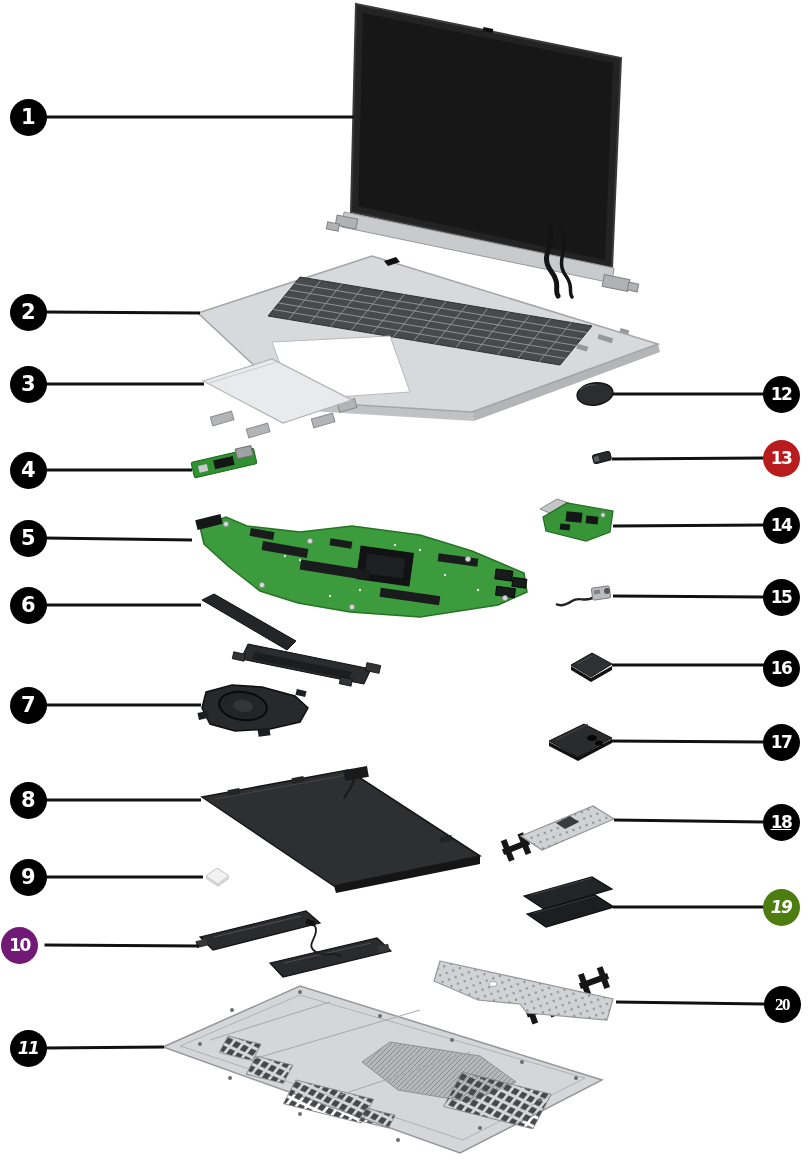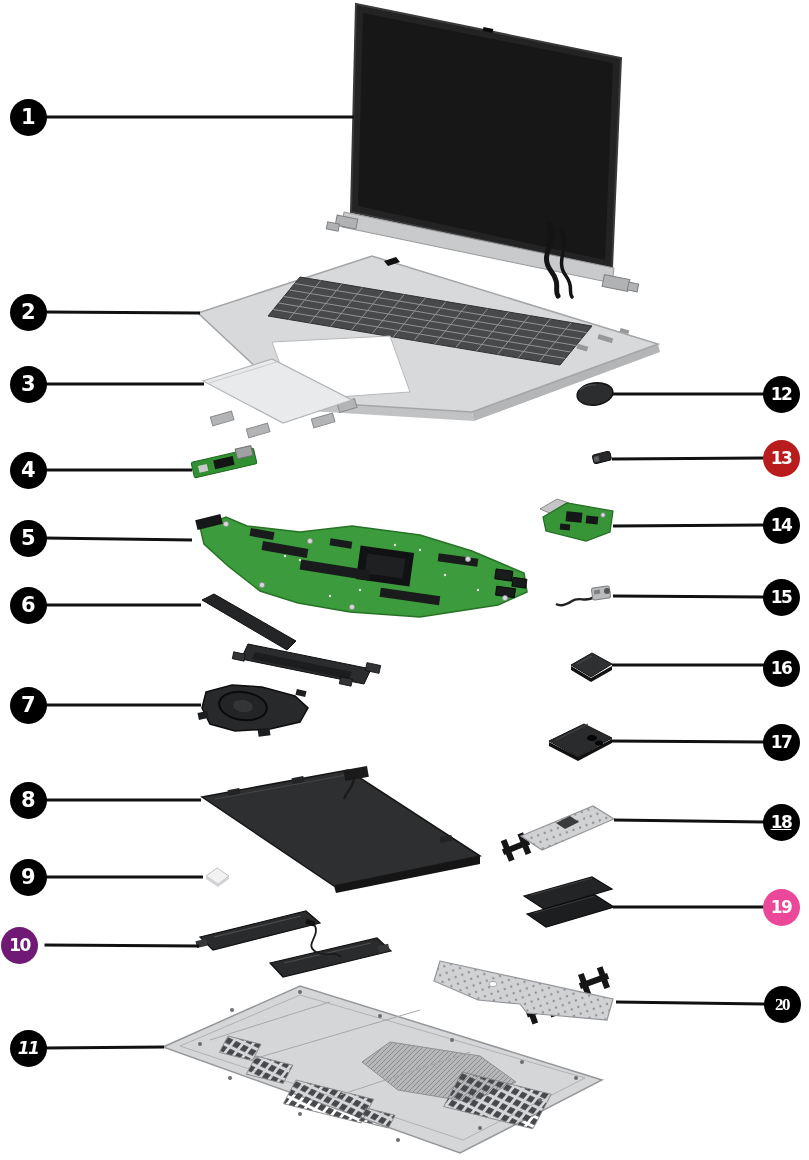--- a/index.html
+++ b/index.html
@@ -340,17 +340,17 @@
       <div class="callout" style="width: 37px; height: 37px; left: 9.5px; top: 858.5px; background: rgb(0, 0, 0); color: rgb(255, 255, 255);">9</div>
       <div class="callout two" style="width: 37px; height: 37px; left: 1px; top: 926.5px; background: #701a75; color: rgb(255, 255, 255); text-align: center;">10</div>
       <div class="callout two" style="width: 37px; height: 37px; left: 9.5px; top: 1029.5px; background: rgb(0, 0, 0); color: rgb(255, 255, 255); font-style: italic;">11</div>
       <div class="callout two" style="width: 37px; height: 37px; left: 762.5px; top: 375.5px; background: rgb(0, 0, 0); color: rgb(255, 255, 255);">12</div>
       <div class="callout two" style="width: 37px; height: 37px; left: 762.5px; top: 439.5px; background: #b91c1c; color: rgb(255, 255, 255);">13</div>
       <div class="callout two" style="width: 37px; height: 37px; left: 762.5px; top: 506.5px; background: rgb(0, 0, 0); color: rgb(255, 255, 255); text-align: center;">14</div>
       <div class="callout two" style="width: 37px; height: 37px; left: 762.5px; top: 578.5px; background: rgb(0, 0, 0); color: rgb(255, 255, 255);">15</div>
       <div class="callout two" style="width: 37px; height: 37px; left: 762.5px; top: 650px; background: rgb(0, 0, 0); color: rgb(255, 255, 255);">16</div>
       <div class="callout two" style="width: 37px; height: 37px; left: 762.5px; top: 723.5px; background: rgb(0, 0, 0); color: rgb(255, 255, 255);">17</div>
       <div class="callout two" style="width: 37px; height: 37px; left: 762.5px; top: 803.5px; background: rgb(0, 0, 0); color: rgb(255, 255, 255); text-decoration: underline;">18</div>
-      <div class="callout two" style="width: 37px; height: 37px; left: 762.5px; top: 888.5px; background: #ec4899; color: rgb(255, 255, 255);">19</div>
+      <div class="callout two" style="width: 37px; height: 37px; left: 762.5px; top: 888.5px; background: #4d7c0f; color: rgb(255, 255, 255); font-style: italic;">19</div>
       <div class="callout two" style="width: 37px; height: 37px; left: 763.5px; top: 985.5px; background: rgb(0, 0, 0); color: rgb(255, 255, 255); font-family: Liberation Serif, serif;">20</div>
     </div>
 
 </div>
 
 </body></html>

